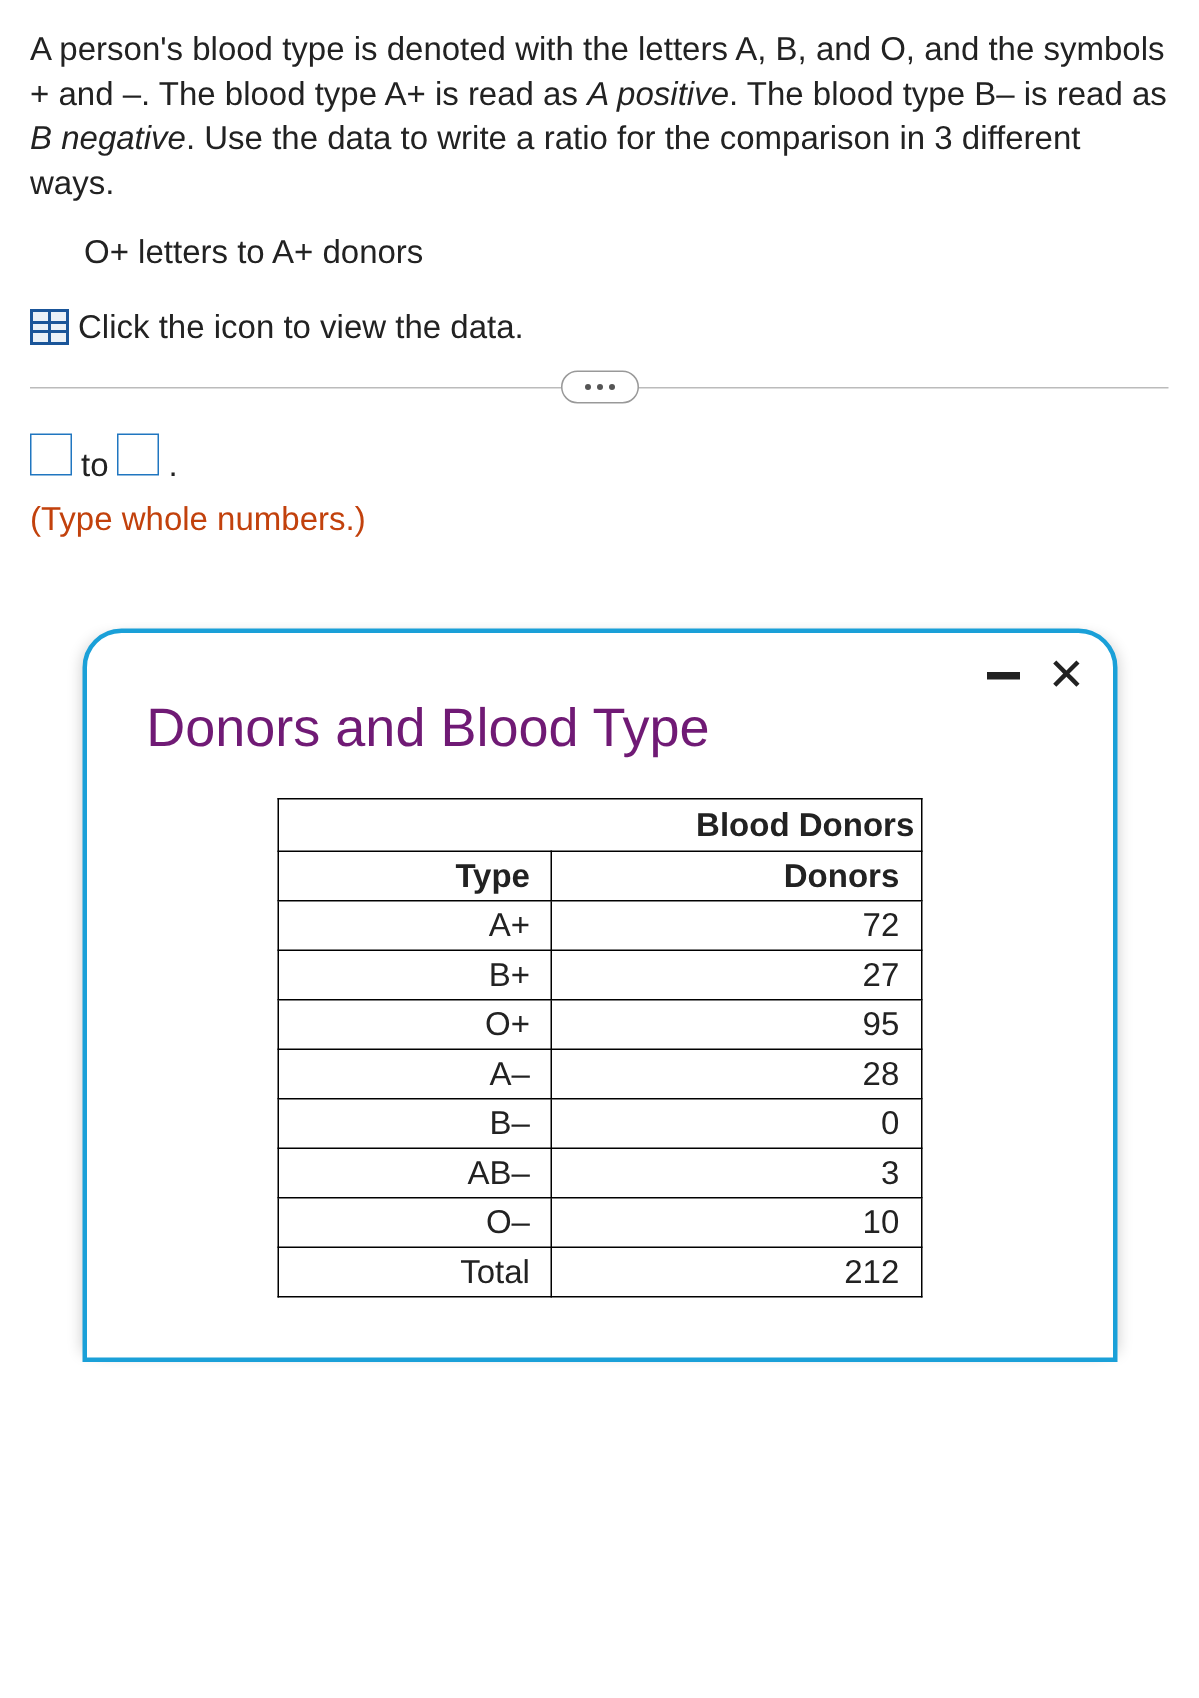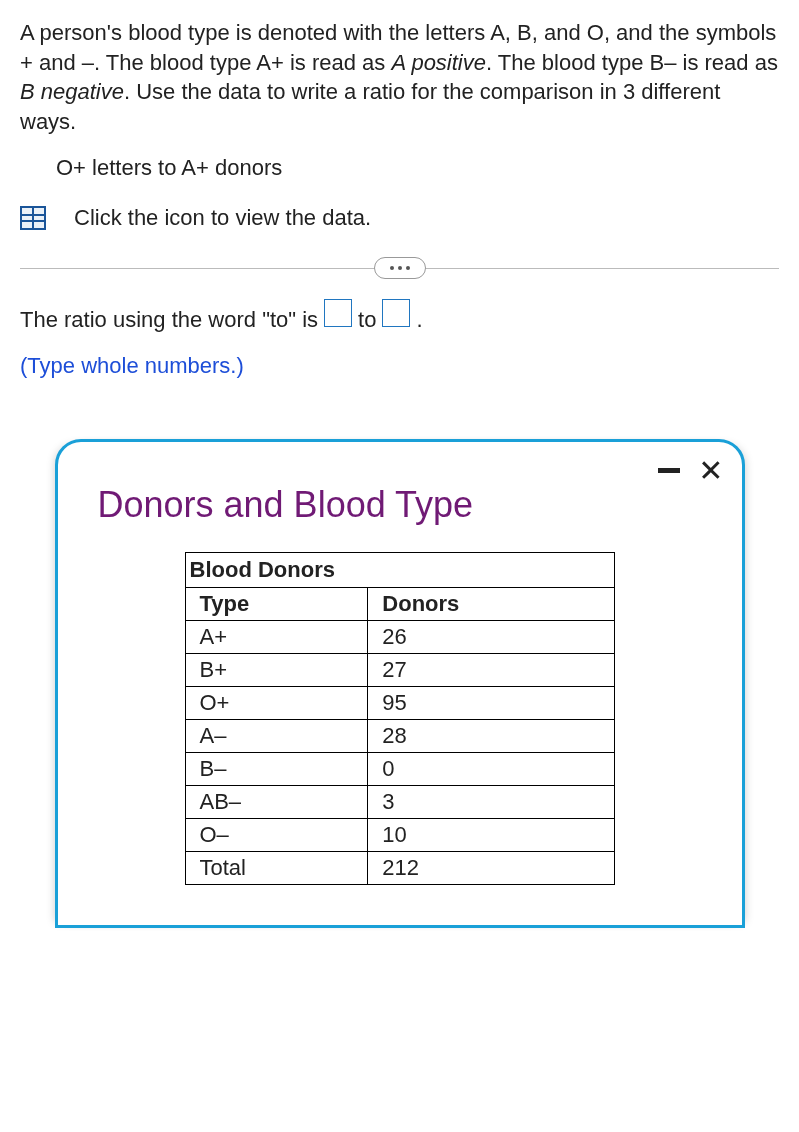--- a/index.html
+++ b/index.html
@@ -8,21 +8,21 @@
     padding: 18px 20px;
     font-family: Arial, Helvetica, sans-serif;
     font-size: 22px;
     color: #222;
     background: #fff;
     width: 799px;
   }
   .problem-text { line-height: 1.35; margin-bottom: 18px; }
   .problem-text .ital { font-style: italic; }
   .sub-question { margin: 0 0 24px 36px; }
-  .data-link-row { display: flex; align-items: center; gap: 28px; margin-bottom: 37px; }
+  .data-link-row { display: flex; align-items: center; gap: 6px; margin-bottom: 27px; }
   .table-icon {
     width: 26px; height: 24px;
     border: 2px solid #1a5599;
     background:
       linear-gradient(#1a5599,#1a5599) 50% 0/2px 100% no-repeat,
       linear-gradient(#1a5599,#1a5599) 0 33%/100% 2px no-repeat,
       linear-gradient(#1a5599,#1a5599) 0 66%/100% 2px no-repeat,
       #eaf1f8;
   }
   .divider-wrap { position: relative; margin: 0 0 30px 0; }
@@ -31,40 +31,40 @@
     position: absolute; left: 50%; top: 50%; transform: translate(-50%,-50%);
     width: 52px; height: 22px; border: 1px solid #999; border-radius: 11px;
     background: #fff; display: flex; align-items: center; justify-content: center; gap: 4px;
   }
   .ellipsis-pill span { width: 4px; height: 4px; background: #555; border-radius: 50%; }
   .answer-row { display: flex; align-items: baseline; flex-wrap: wrap; gap: 6px; line-height: 1.6; }
   .input-box {
     display: inline-block; width: 28px; height: 28px;
     border: 1px solid #2076c0; background: #fff; vertical-align: middle;
   }
-  .instr { color: #1d4ed8; margin-top: 16px; }
+  .instr { color: #c2410c; margin-top: 6px; }
 
   .popup-wrap { margin-top: 60px; display: flex; justify-content: center; position: relative; }
   .popup {
     width: 690px; border: 3px solid #1aa0d8; border-radius: 26px 26px 0 0;
     padding: 34px 40px 40px 40px; background: #fff; position: relative;
     box-shadow: -6px 0 10px -6px rgba(0,0,0,.2), 6px 0 10px -6px rgba(0,0,0,.2);
   }
   .popup-controls {
     position: absolute; top: 14px; right: 18px; display: flex; align-items: center; gap: 18px;
   }
   .popup-min { width: 22px; height: 5px; background: #222; }
   .popup-close { font-size: 30px; line-height: 1; font-weight: 400; color: #222; cursor: pointer; }
   .popup-title { font-size: 36px; color: #701a75; margin: 8px 0 26px 0; }
 
   .data-table {
     border-collapse: collapse; margin: 0 auto; min-width: 430px;
   }
   .data-table th, .data-table td {
-    border: 1.5px solid #000; text-align: left; font-size: 22px;
+    border: 1.5px solid #000; text-align: right; font-size: 22px;
     padding: 3px 14px; font-weight: 400;
   }
   .data-table th[colspan] { font-weight: 700; padding: 4px; }
   .data-table thead tr:nth-child(2) th { font-weight: 700; }
 
 </style>
 </head>
 <body>
 
 <div class="problem-text">
@@ -81,21 +81,20 @@
 <div class="divider-wrap">
   <hr class="divider-line">
   <div class="ellipsis-pill">
     <span></span>
       <span></span>
       <span></span>
   </div>
 </div>
 
 <div class="answer-row">
-  <span>The ratio using the word "to" is</span>
   <span class="input-box"></span>
   <span>to</span>
   <span class="input-box"></span>
   <span>.</span>
 </div>
 <div class="instr">(Type whole numbers.)</div>
 
 <div class="popup-wrap">
   <div class="popup">
     <div class="popup-controls">
@@ -110,21 +109,21 @@
             <th colspan="2">Blood Donors</th>
           </tr>
         <tr>
           <th>Type</th>
           <th>Donors</th>
         </tr>
       </thead>
       <tbody id="table-body">
           <tr>
             <td>A+</td>
-            <td>26</td>
+            <td>72</td>
           </tr>
           <tr>
             <td>B+</td>
             <td>27</td>
           </tr>
           <tr>
             <td>O+</td>
             <td>95</td>
           </tr>
           <tr>

